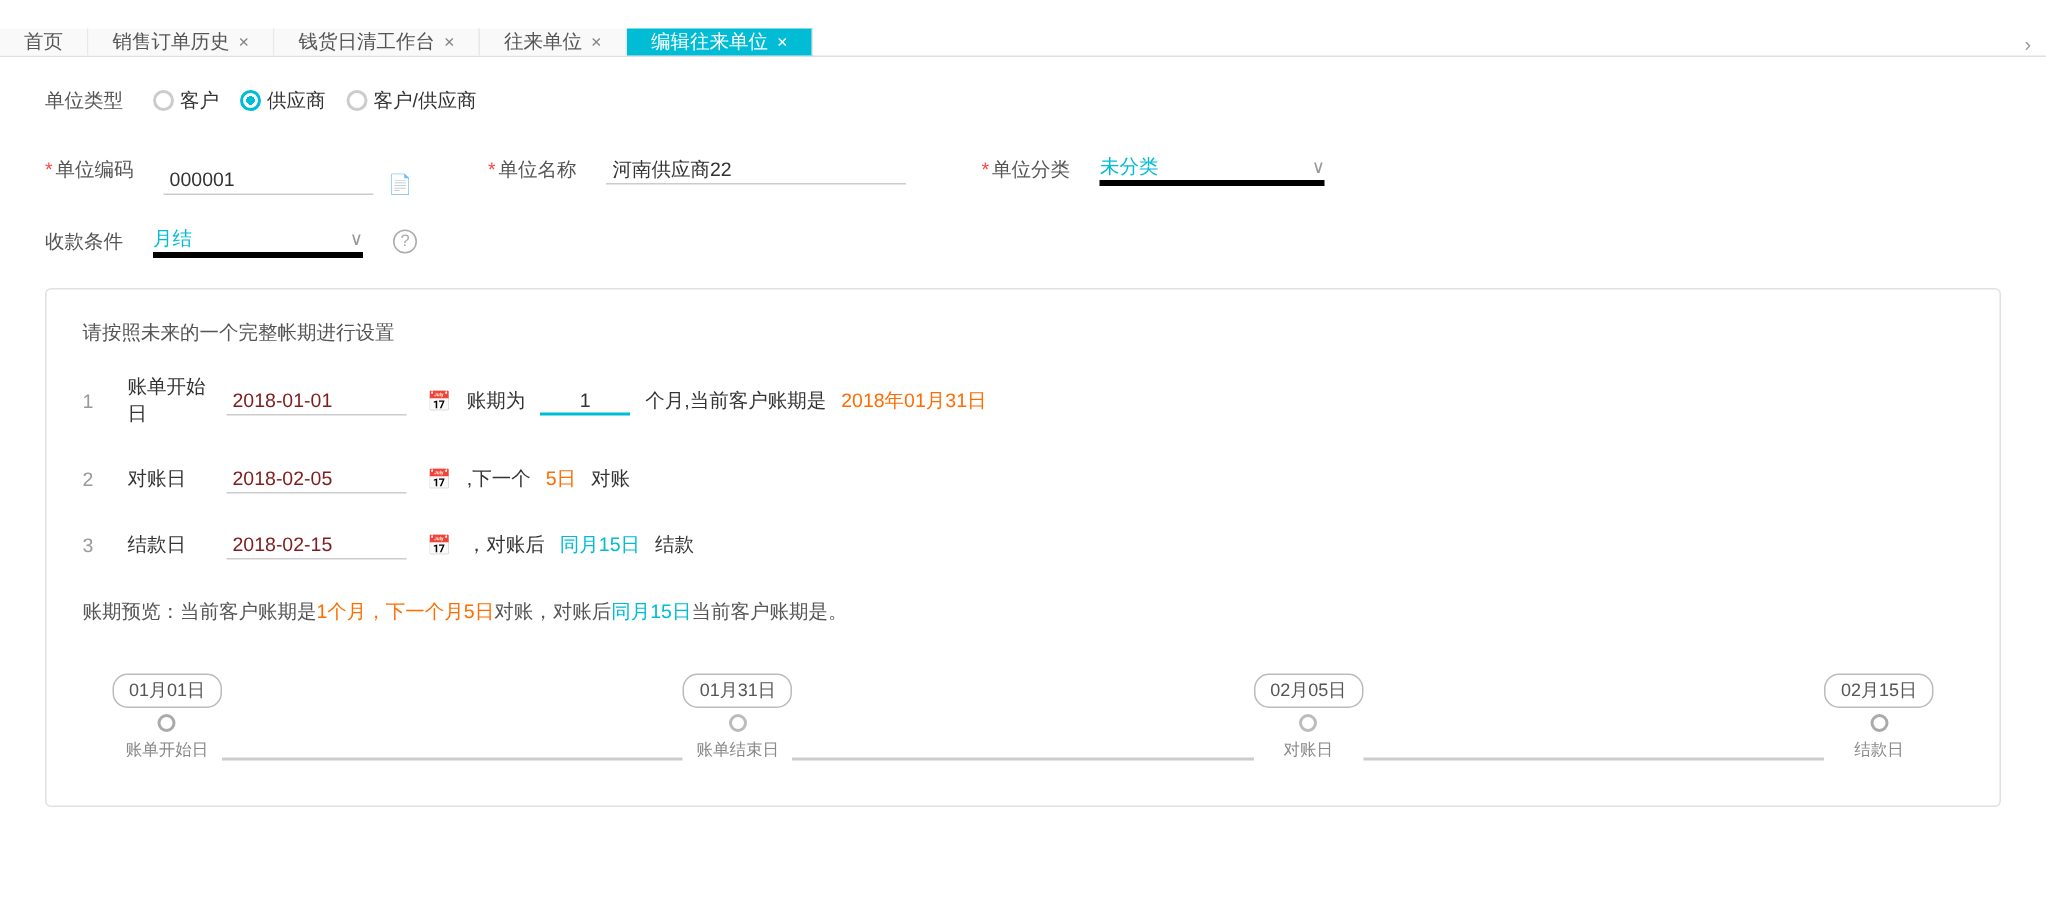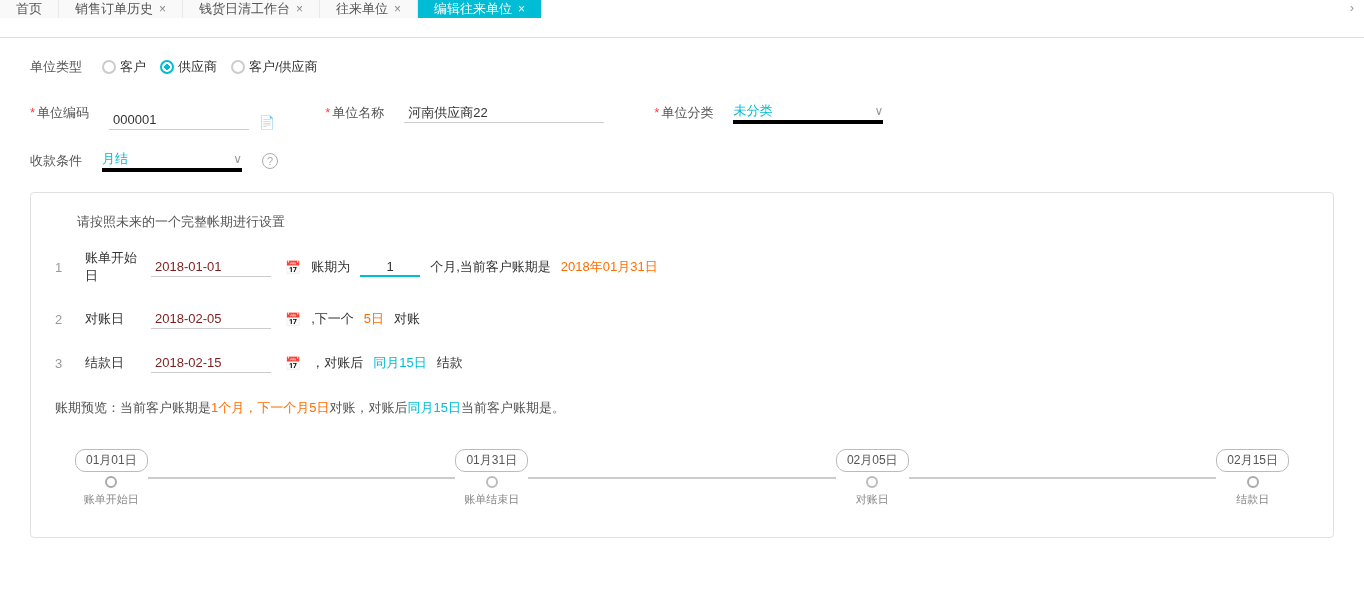--- a/index.html
+++ b/index.html
@@ -1,21 +1,21 @@
 <!DOCTYPE html>
 <html><head>
   <meta charset="utf-8">
   <style>
     * { box-sizing: border-box; margin: 0; padding: 0; }
     body { font-family: 'Microsoft YaHei', Arial, sans-serif; font-size: 13px; background: #f5f5f5; color: #333; }
 
     
     .tab-bar {
       display: flex;
-      align-items: flex-start;
+      align-items: flex-end;
       background: #fff;
       border-bottom: 1px solid #e0e0e0;
       height: 38px;
       padding-left: 0;
     }
     .tab {
       display: flex;
       align-items: center;
       padding: 0 16px;
       cursor: pointer;
@@ -132,21 +132,20 @@
       border: 1px solid #e0e0e0;
       border-radius: 4px;
       padding: 20px 24px;
       margin-bottom: 16px;
       background: #fff;
     }
     .section-title {
       font-size: 13px;
       color: #555;
       margin-bottom: 18px;
-      margin-left: 22px;
     }
 
     
     .setting-row {
       display: flex;
       align-items: center;
       margin-bottom: 24px;
       gap: 10px;
     }
     .row-num {
@@ -187,21 +186,21 @@
     .preview-text {
       font-size: 13px;
       color: #555;
       margin-bottom: 20px;
       line-height: 1.7;
     }
 
     
     .timeline {
       display: flex;
-      align-items: center;
+      align-items: flex-end;
       padding: 10px 20px;
       position: relative;
     }
     .timeline-line {
       flex: 1;
       height: 2px;
       background: #ccc;
     }
     .timeline-dot {
       width: 12px; height: 12px;

